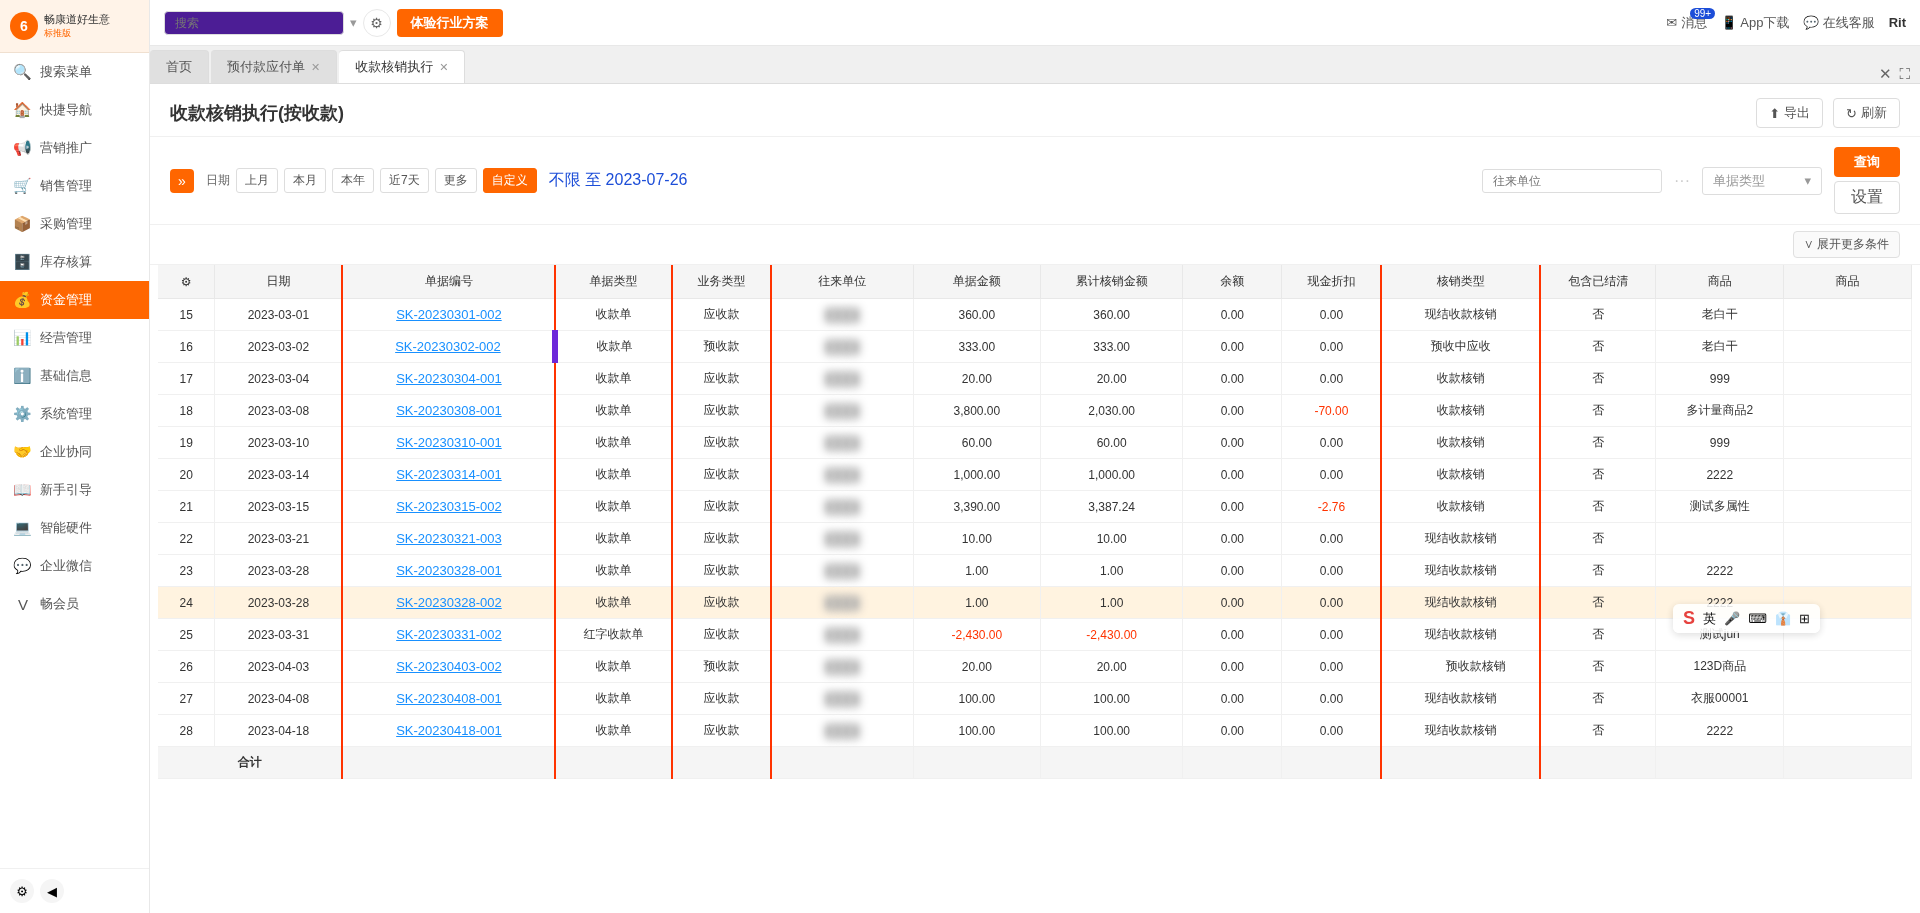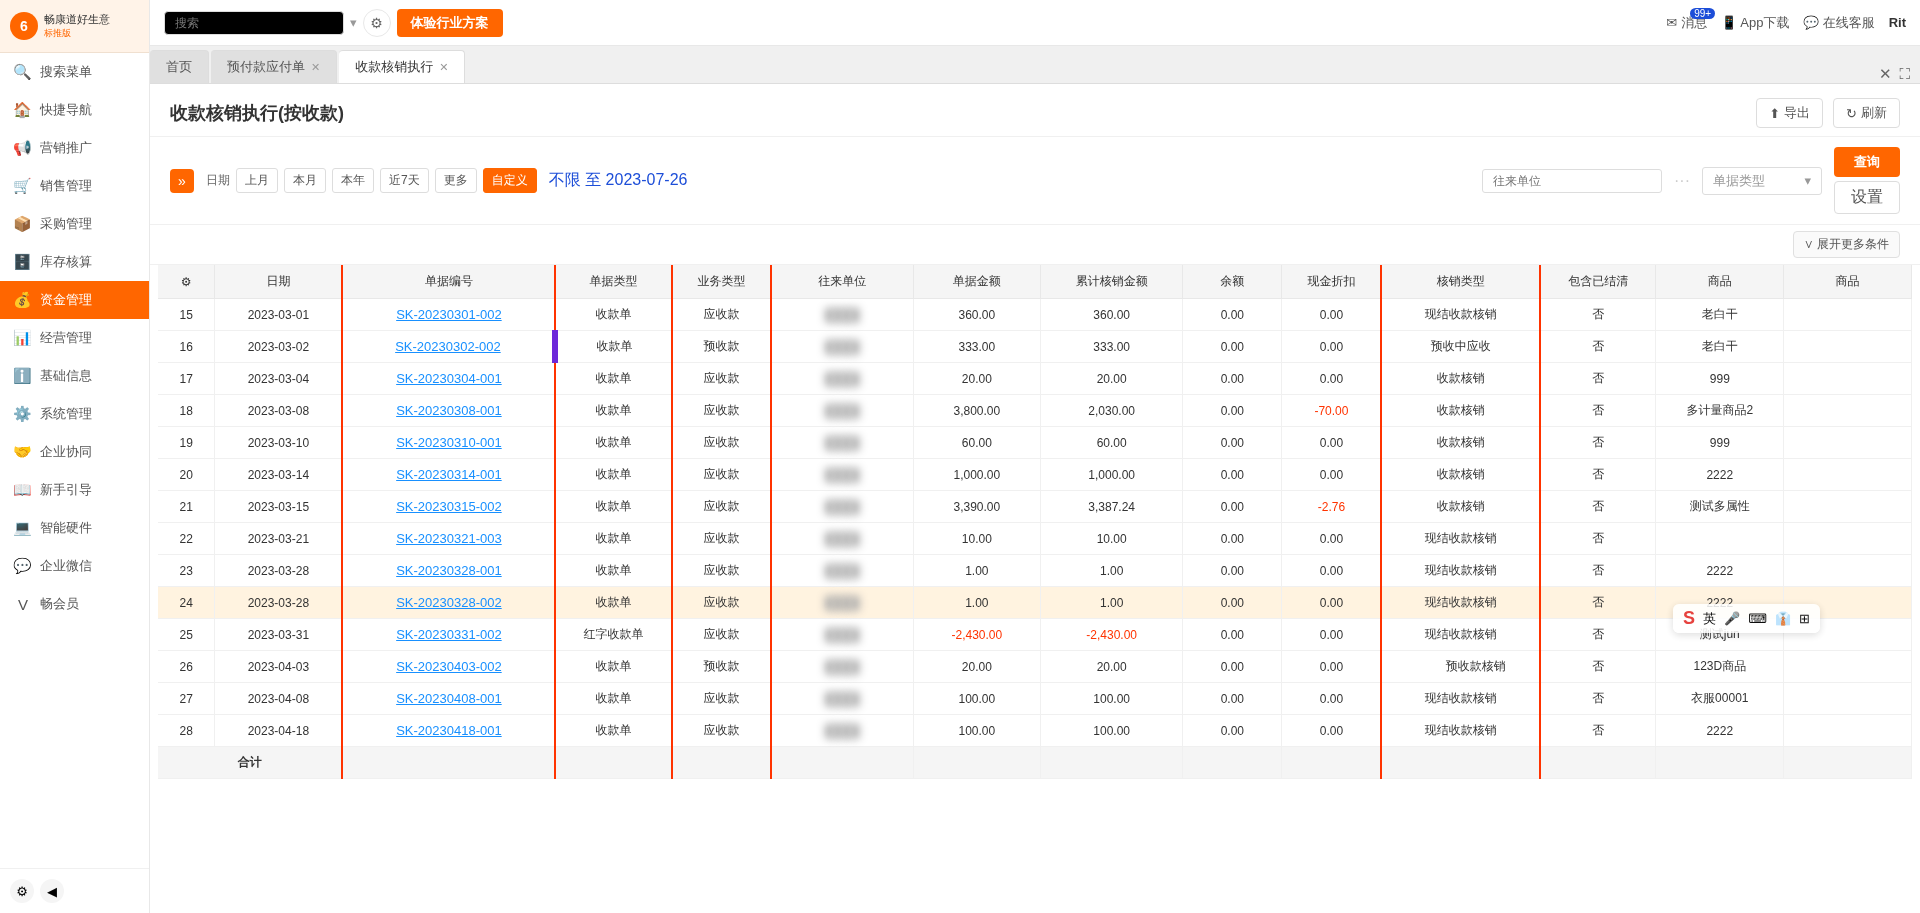--- a/index.html
+++ b/index.html
@@ -18,21 +18,21 @@
     .sidebar-item-label { font-size: 13px; }
     .sidebar-bottom { padding: 10px; display: flex; align-items: center; gap: 6px; border-top: 1px solid #f0f0f0; }
     .sidebar-bottom-icon { width: 24px; height: 24px; background: #f5f5f5; border-radius: 50%; display: flex; align-items: center; justify-content: center; cursor: pointer; font-size: 13px; }
 
     
     .main { flex: 1; display: flex; flex-direction: column; overflow: hidden; }
 
     
     .topbar { height: 46px; background: #fff; display: flex; align-items: center; padding: 0 14px; border-bottom: 1px solid #e8e8e8; gap: 10px; }
     .topbar-breadcrumb { display: flex; align-items: center; gap: 6px; flex: 1; }
-    .topbar-breadcrumb-input { border: 1px solid #ddd; border-radius: 4px; padding: 4px 10px; font-size: 12px; color: #999; width: 180px; background: #000000; }
+    .topbar-breadcrumb-input { border: 1px solid #ddd; border-radius: 4px; padding: 4px 10px; font-size: 12px; color: #999; width: 180px; background: #4c1d95; }
     .topbar-chevron { color: #999; font-size: 13px; }
     .topbar-gear { width: 28px; height: 28px; border-radius: 50%; border: 1px solid #e8e8e8; display: flex; align-items: center; justify-content: center; cursor: pointer; color: #666; font-size: 14px; }
     .topbar-solution-btn { background: #ff6600; color: white; border: none; border-radius: 4px; padding: 5px 14px; cursor: pointer; font-size: 13px; font-weight: bold; }
     .topbar-right { display: flex; align-items: center; gap: 14px; margin-left: auto; }
     .topbar-msg { display: flex; align-items: center; gap: 4px; cursor: pointer; color: #555; font-size: 12px; position: relative; }
     .topbar-badge { background: #1d4ed8; color: white; border-radius: 10px; font-size: 10px; padding: 0 4px; position: absolute; top: -6px; right: -8px; }
     .topbar-link { color: #555; cursor: pointer; font-size: 12px; display: flex; align-items: center; gap: 3px; }
 
     
     .tabs-bar { height: 38px; background: #f0f0f0; display: flex; align-items: flex-end; padding-left: 0; border-bottom: 1px solid #ddd; }

